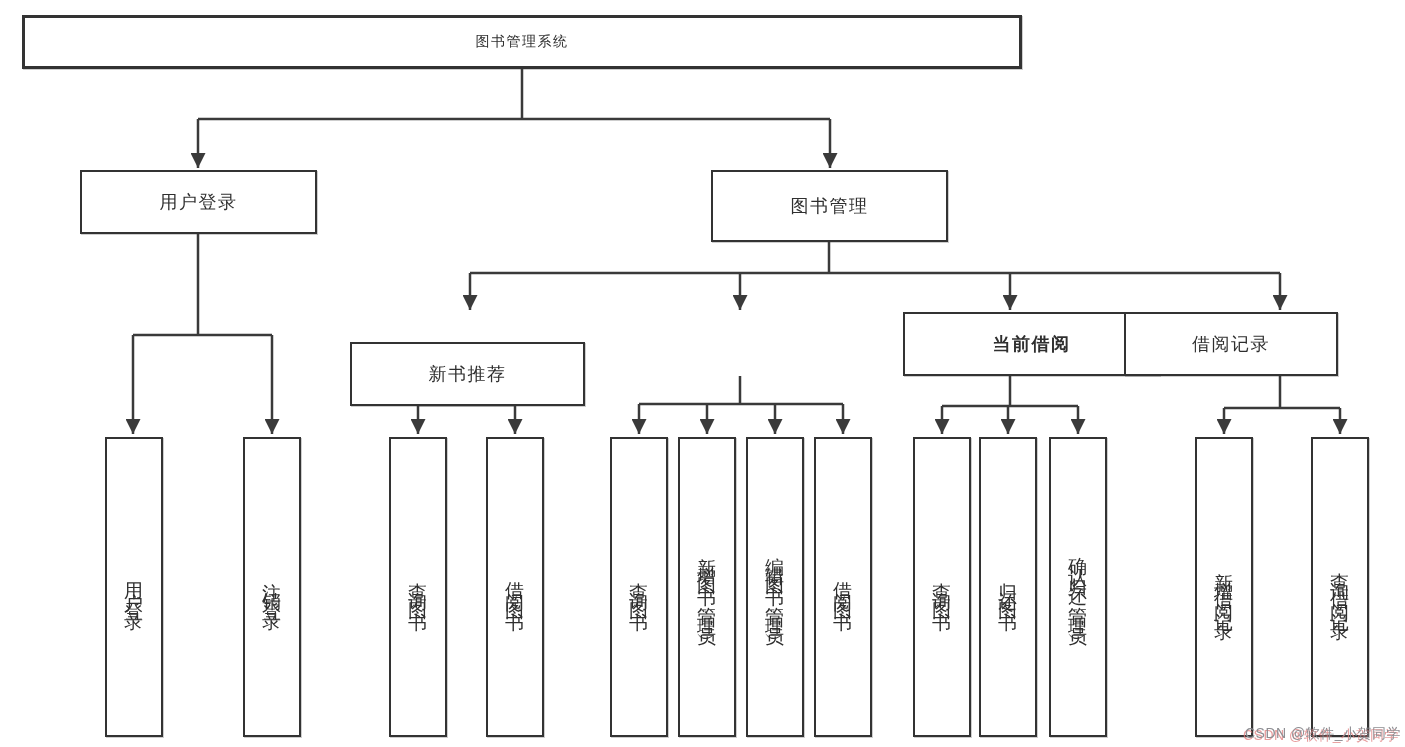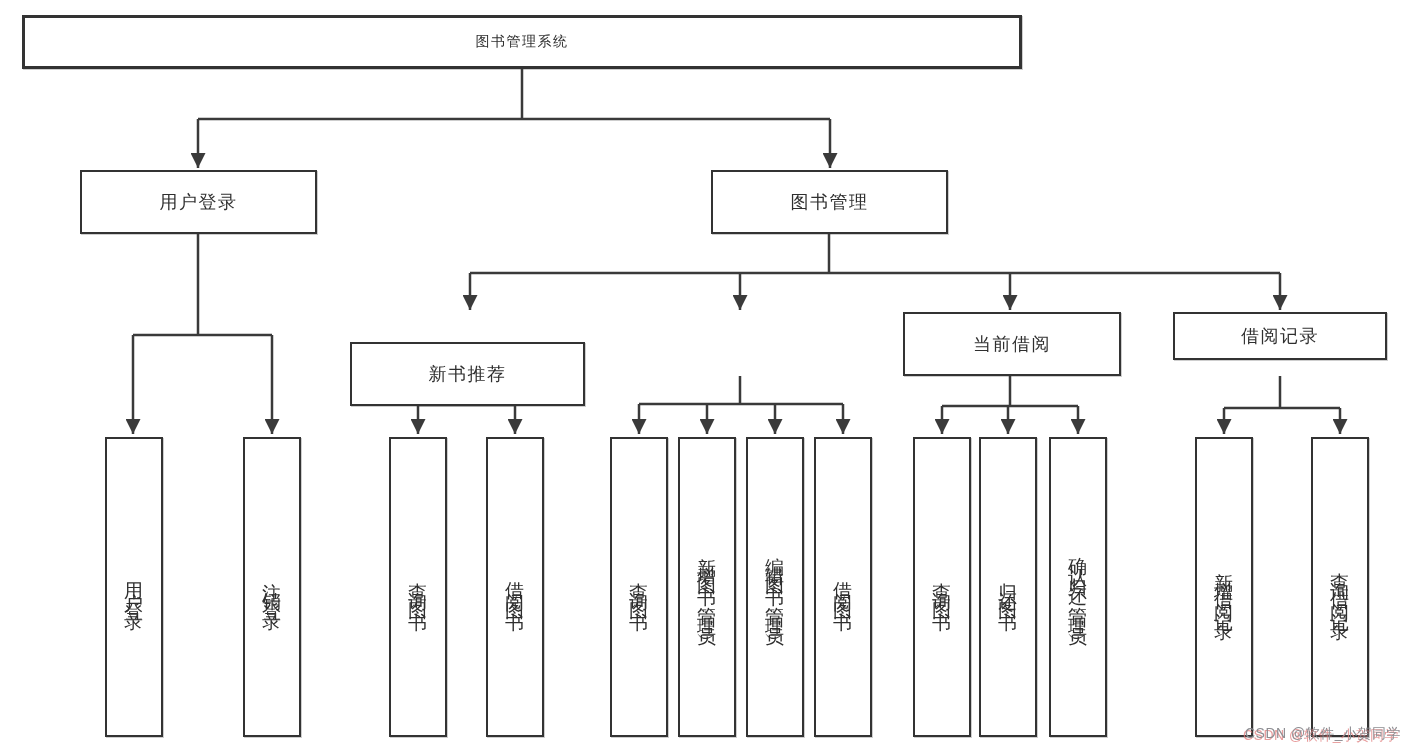--- a/index.html
+++ b/index.html
@@ -84,31 +84,31 @@
     </g>
   </svg>
 
   <div class="node root" style="left:22px;top:15px;width:1000px;height:54px;">
     <span>图书管理系统</span>
   </div>
 
   <div class="node" style="left:80px;top:170px;width:237px;height:64px;">
     <span>用户登录</span>
   </div>
-  <div class="node" style="left:711px;top:170px;width:237px;height:64px;align-items:center;">
+  <div class="node" style="left:711px;top:170px;width:237px;height:72px;align-items:center;">
     <span>图书管理</span>
   </div>
 
   <div class="node" style="left:350px;top:312px;width:235px;height:64px;margin-top:30px;">
     <span>新书推荐</span>
   </div>
-  <div class="node" style="left:903px;top:312px;width:218px;height:64px;">
+  <div class="node" style="left:903px;top:312px;width:257px;height:64px;font-weight:bold;">
     <span>当前借阅</span>
   </div>
-  <div class="node" style="left:1173px;top:312px;width:214px;height:48px;">
+  <div class="node" style="left:1124px;top:312px;width:214px;height:64px;">
     <span>借阅记录</span>
   </div>
 
   <div class="node leaf" style="left:105px;">
     <span class="leaf-text">用户登录</span>
   </div>
   <div class="node leaf" style="left:243px;">
     <span class="leaf-text">注销登录</span>
   </div>
 

